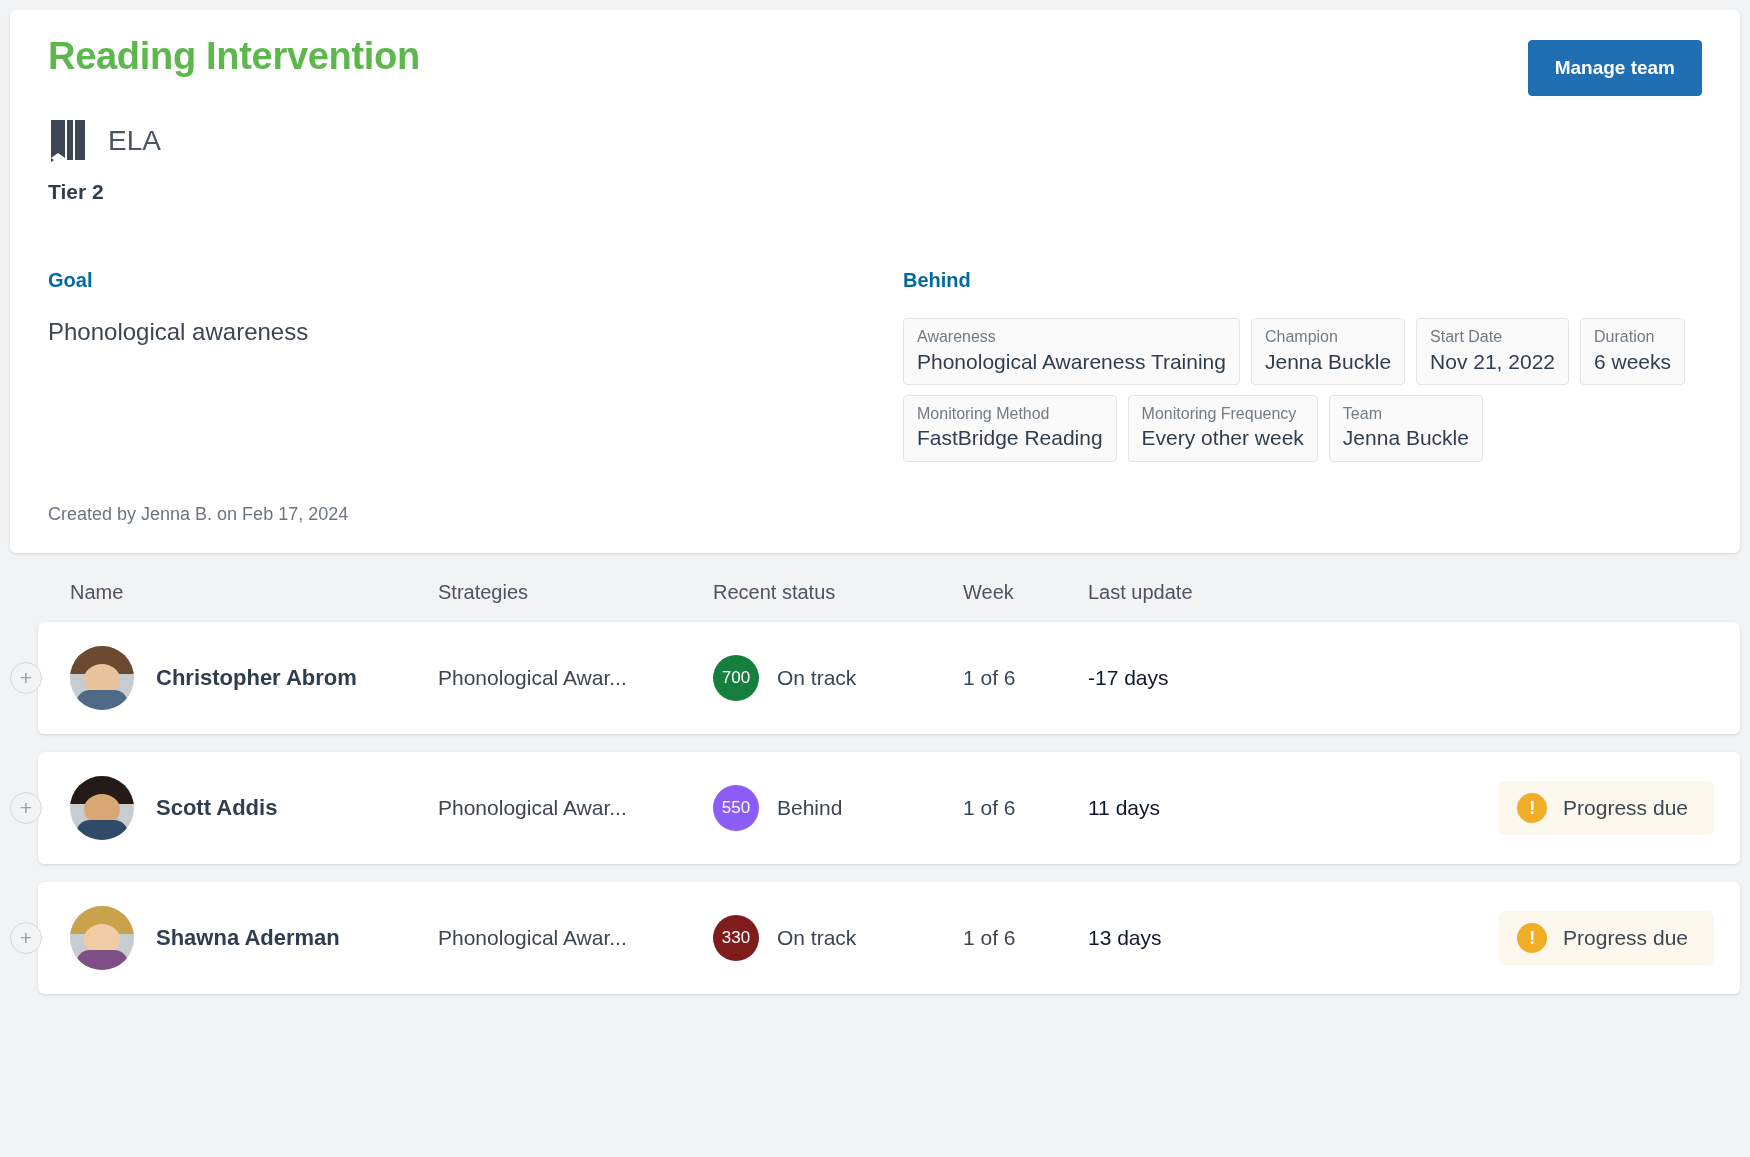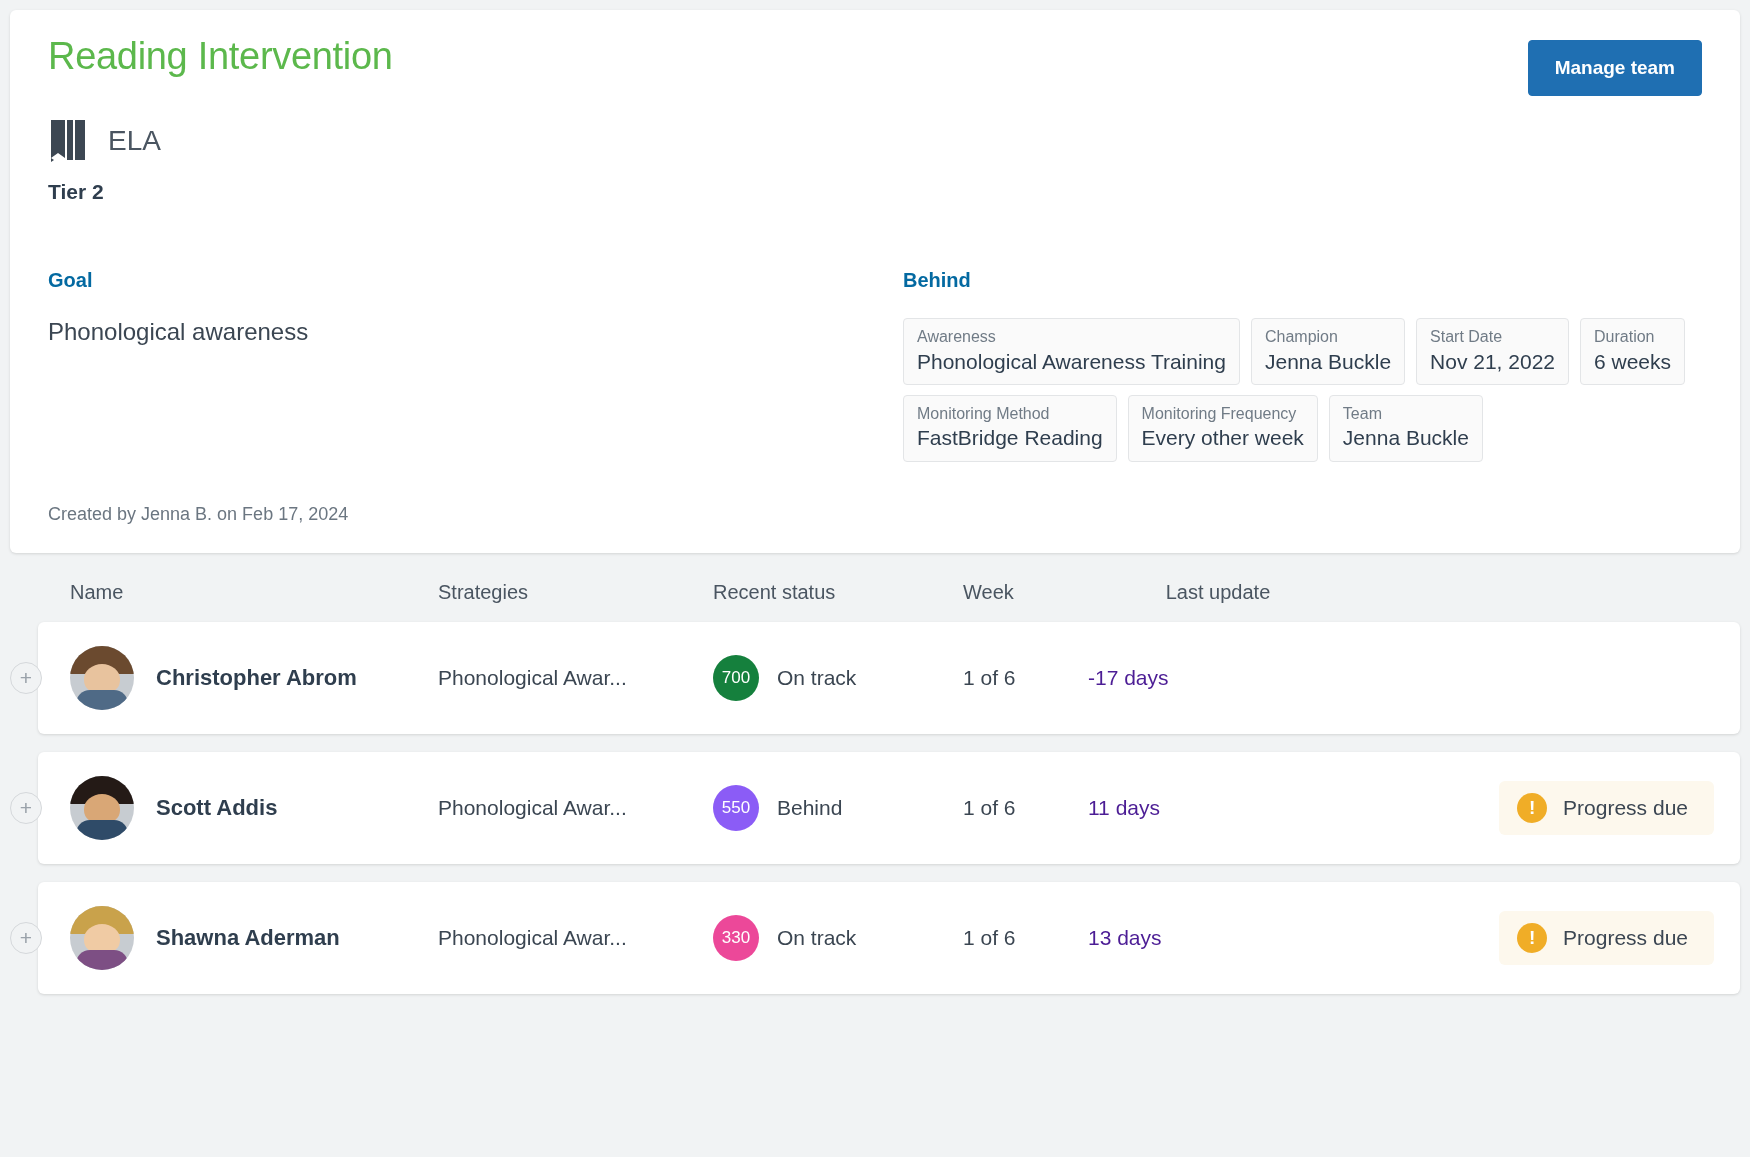--- a/index.html
+++ b/index.html
@@ -32,21 +32,21 @@
     padding: 26px 38px 28px 38px;
   }
   .title-row {
     display: flex;
     align-items: flex-start;
     justify-content: space-between;
   }
   .page-title {
     color: #5cb84c;
     font-size: 38px;
-    font-weight: normal;
+    font-weight: bold;
     letter-spacing: -0.3px;
     margin: 0;
     line-height: 1.1;
   }
   .actions {
     display: flex;
     align-items: stretch;
     gap: 0;
     margin-top: 4px;
   }
@@ -160,21 +160,21 @@
     display: flex;
     align-items: center;
     padding: 14px 0 18px 0;
     color: #4a5561;
     font-size: 20px;
   }
   .col-name   { width: 400px; padding-left: 32px; }
   .col-strat  { width: 275px; }
   .col-status { width: 250px; }
   .col-week   { width: 125px; }
-  .col-update { width: 260px; text-align: center; }
+  .col-update { width: 260px; }
   .col-flag   { flex: 1; }
 
   .row {
     background: #ffffff;
     border-radius: 6px;
     box-shadow: 0 1px 3px rgba(0,0,0,0.13);
     display: flex;
     align-items: center;
     height: 112px;
     margin-bottom: 18px;
@@ -258,21 +258,21 @@
     color: #3b4652;
   }
   .week-cell {
     width: 125px;
     font-size: 21px;
     color: #3b4652;
   }
   .update-cell {
     width: 260px;
     font-size: 21px;
-    color: #4c1d95;
+    color: #0f172a;
   }
   .flag-cell {
     flex: 1;
     display: flex;
     justify-content: flex-end;
     padding-right: 26px;
   }
   .badge {
     display: flex;
     align-items: center;
@@ -425,21 +425,21 @@
       <div class="name-cell">
         <div class="avatar">
           <div class="hair" style="background:#c9a24b"></div>
           <div class="face" style="background:#f0cba4"></div>
           <div class="body" style="background:#7d4f84"></div>
         </div>
         <span class="name-text">Shawna Aderman</span>
       </div>
       <div class="strat-cell">Phonological Awar...</div>
       <div class="status-cell">
-        <div class="score" style="background:#ec4899">330</div>
+        <div class="score" style="background:#7f1d1d">330</div>
         <span class="status-text">On track</span>
       </div>
       <div class="week-cell">1 of 6</div>
       <div class="update-cell">13 days</div>
       <div class="flag-cell">
         <div class="badge">
           <span class="badge-icon">!</span>
           <span class="badge-text">Progress due</span>
         </div>
       </div>

